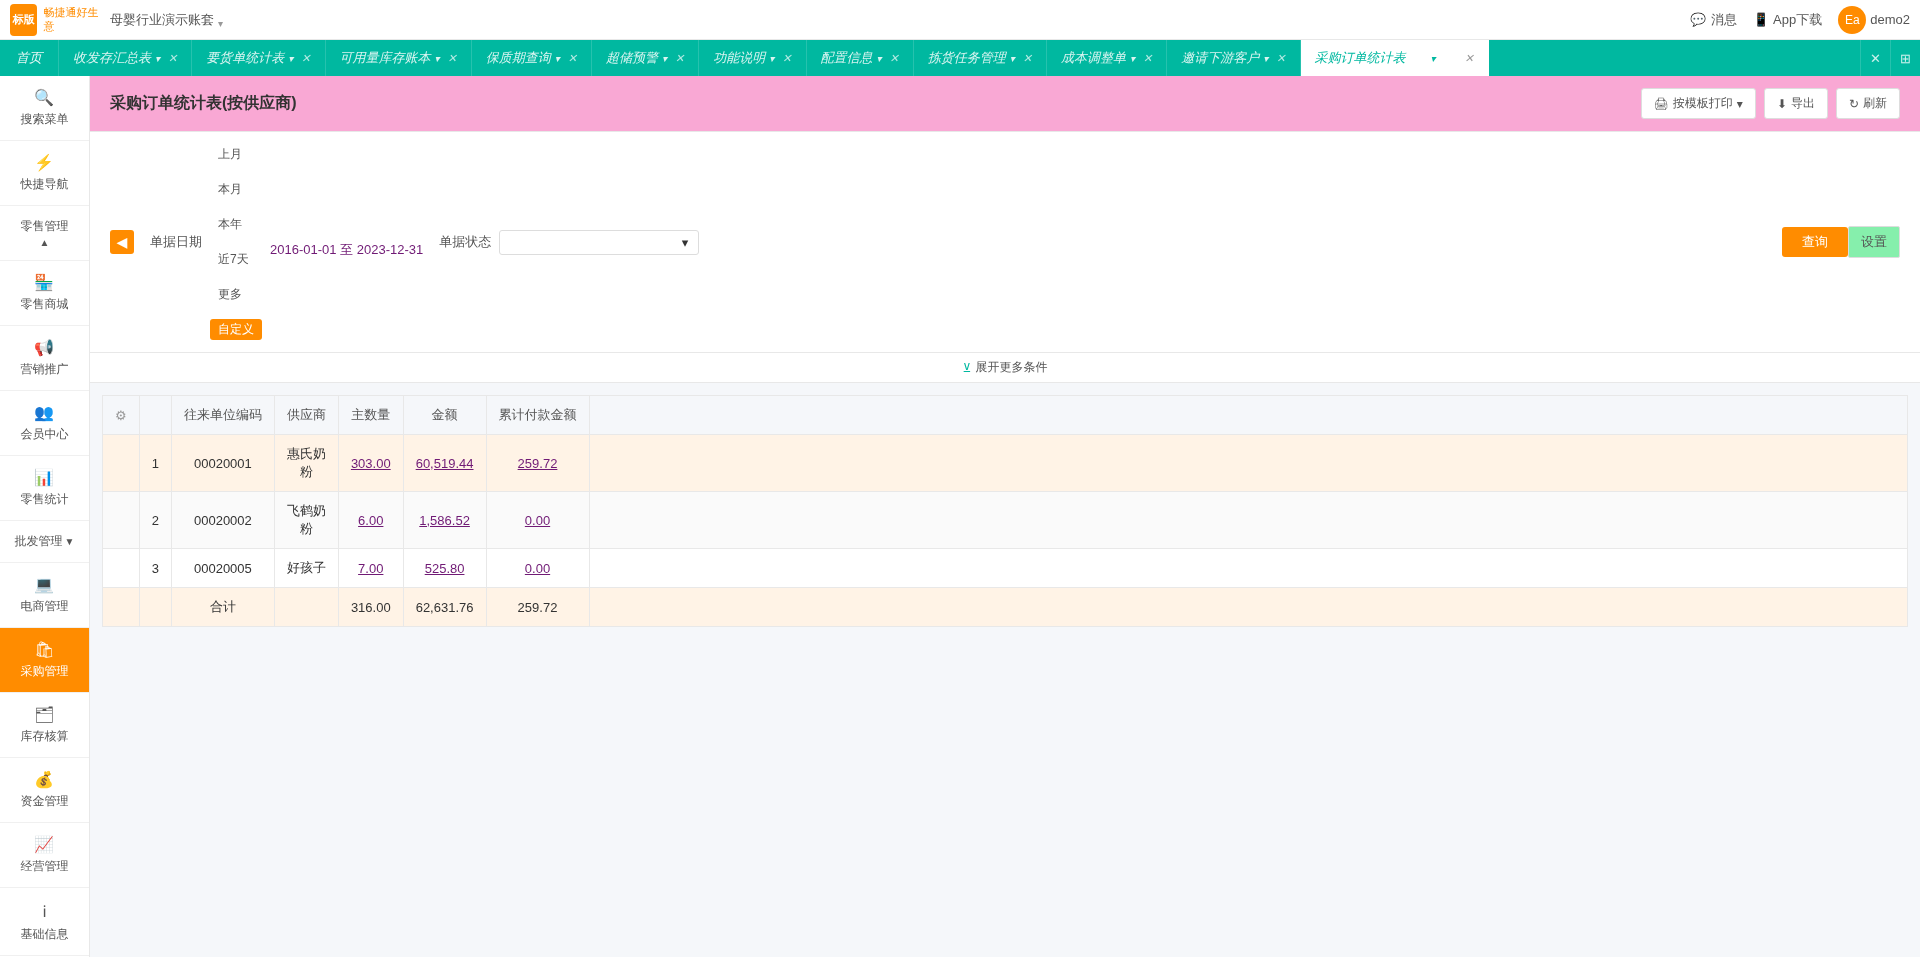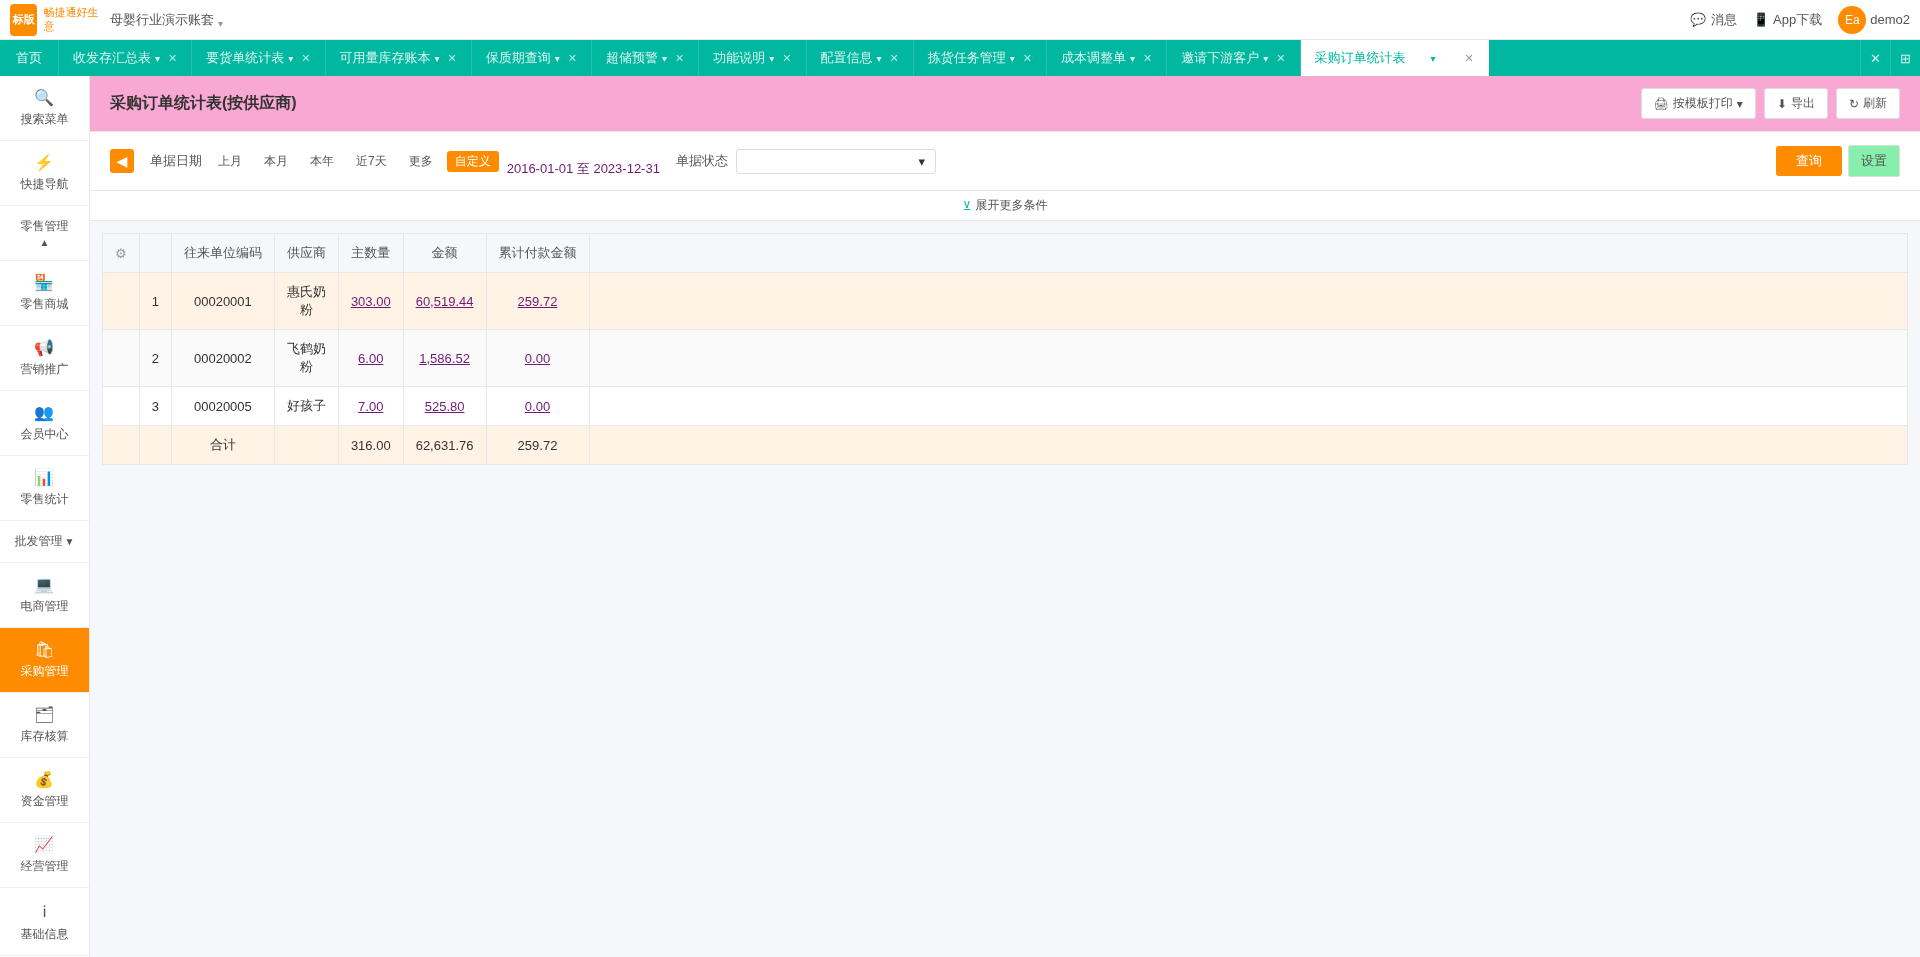--- a/index.html
+++ b/index.html
@@ -19,21 +19,21 @@
     .top-right-item { display: flex; align-items: center; gap: 4px; color: #555; font-size: 13px; cursor: pointer; }
     .avatar { width: 28px; height: 28px; border-radius: 50%; background: #ff8c00; display: flex; align-items: center; justify-content: center; color: white; font-size: 12px; }
 
     
     .nav-tabs {
       display: flex; align-items: center; background: #00b8a0; height: 36px; overflow: hidden;
     }
     .nav-tab {
       display: flex; align-items: center; padding: 0 14px; height: 36px; color: rgba(255,255,255,0.85);
       font-size: 13px; cursor: pointer; white-space: nowrap; border-right: 1px solid rgba(255,255,255,0.15);
-      gap: 4px; position: relative;
+      gap: 4px; position: relative; font-style: italic;
     }
     .nav-tab.active { background: #fff; color: #00b8a0; font-weight: 500; gap: 25px; }
     .nav-tab .close-btn { font-size: 11px; color: rgba(255,255,255,0.7); margin-left: 4px; }
     .nav-tab.active .close-btn { color: #999; }
     .nav-tab .tab-arrow { font-size: 10px; }
     .nav-tab-home { padding: 0 16px; font-size: 13px; color: rgba(255,255,255,0.9); }
     .nav-tabs-right { margin-left: auto; display: flex; align-items: center; }
     .nav-close-all { width: 30px; height: 36px; display: flex; align-items: center; justify-content: center; color: rgba(255,255,255,0.8); cursor: pointer; border-left: 1px solid rgba(255,255,255,0.15); }
     .nav-expand { width: 30px; height: 36px; display: flex; align-items: center; justify-content: center; color: rgba(255,255,255,0.8); cursor: pointer; border-left: 1px solid rgba(255,255,255,0.15); }
 
@@ -73,21 +73,21 @@
       border: 1px solid #ddd; border-radius: 3px; background: #fff; cursor: pointer; font-size: 12px; color: #555;
     }
 
     
     .filter-area {
       background: #fff; padding: 12px 20px; border-bottom: 1px solid #e8e8e8;
     }
     .filter-row { display: flex; align-items: center; gap: 16px; flex-wrap: wrap; }
     .filter-item { display: flex; align-items: center; gap: 8px; }
     .filter-label { font-size: 13px; color: #555; white-space: nowrap; }
-    .filter-date-shortcuts { display: flex; gap: 6px; }
+    .filter-date-shortcuts { display: flex; gap: 14px; flex-direction: column; }
     .date-shortcut {
       padding: 2px 8px; border-radius: 3px; cursor: pointer; font-size: 12px; color: #555;
     }
     .date-shortcut.custom-active {
       background: #ff8c00; color: white; border-radius: 3px; padding: 2px 8px;
     }
     .date-range { font-size: 13px; color: #701a75; margin-top: 16px; }
     .filter-status-select {
       display: flex; align-items: center; gap: 4px; border: 1px solid #ddd; border-radius: 3px;
       padding: 4px 10px; background: #fff; cursor: pointer; font-size: 13px; min-width: 200px;
@@ -340,21 +340,21 @@
 
         <div class="filter-item">
           <span class="filter-label">单据状态</span>
           <div class="filter-status-select">
             <span style="color:#bbb;min-width:150px;"></span>
             <span>▾</span>
           </div>
         </div>
 
 
-        <div style="margin-left:auto;display:flex;gap:6px;align-items:center;padding-left:27px;">
+        <div style="margin-left:auto;display:flex;align-items:center;padding-left:27px;">
           <button class="btn-query">查询</button>
           <button class="btn-settings">设置</button>
         </div>
       </div>
     </div>
 
     <div class="expand-area">
       <div class="expand-more">
         <span class="filter-toggle-icon">⊻</span>
         <span>展开更多条件</span>

